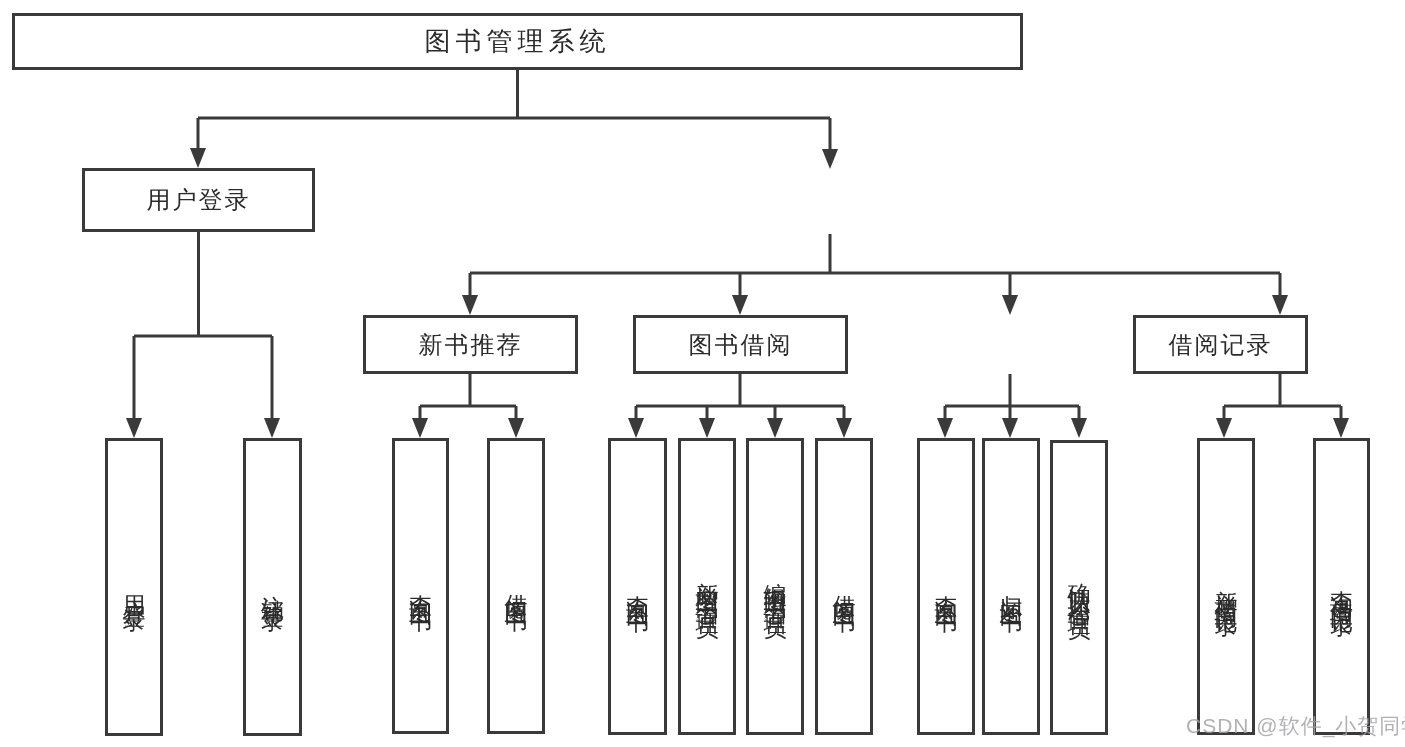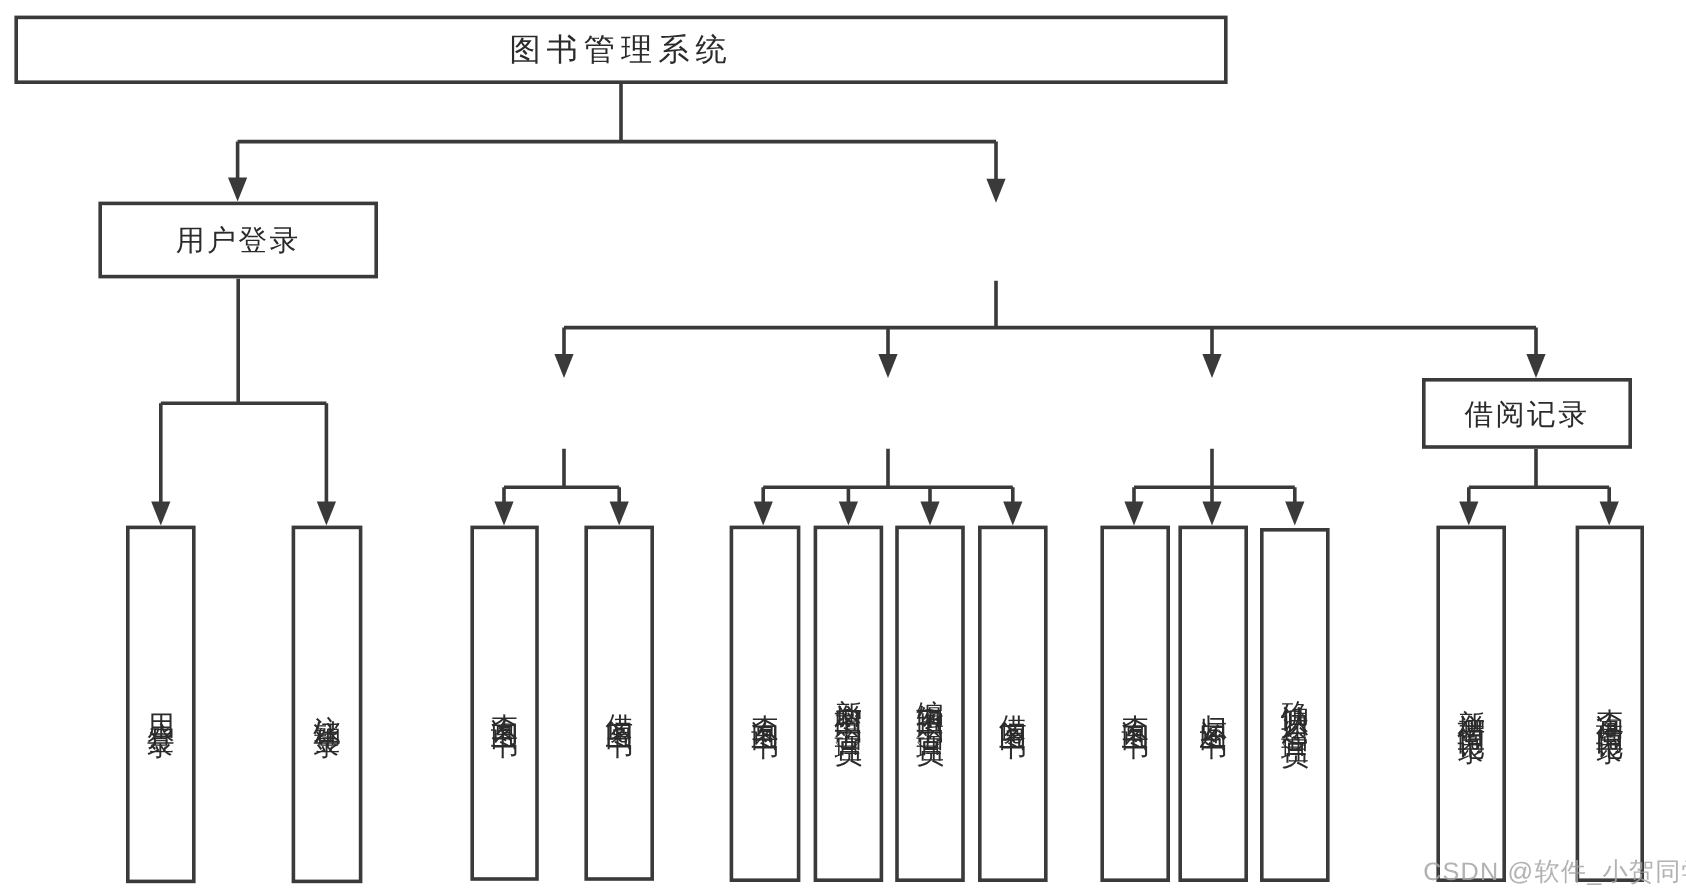--- a/index.html
+++ b/index.html
@@ -105,21 +105,27 @@
   </svg>
 
   <div class="node h-node root-node" style="left:12px; top:13px; width:1011px; height:57px;">
     <span class="label">图书管理系统</span>
   </div>
 
   <div class="node h-node" style="left:82px; top:168px; width:233px; height:64px;">
     <span class="label">用户登录</span>
   </div>
 
-  <div class="node h-node" style="left:1185px; top:315px; width:175px; height:59px;">
+  <div class="node h-node" style="left:363px; top:315px; width:215px; height:59px;">
+    <span class="label">新书推荐</span>
+  </div>
+  <div class="node h-node" style="left:633px; top:315px; width:215px; height:59px;">
+    <span class="label">图书借阅</span>
+  </div>
+  <div class="node h-node" style="left:1133px; top:315px; width:175px; height:59px;">
     <span class="label">借阅记录</span>
   </div>
 
   <div class="node v-node" style="left:105px; top:438px; width:58px; height:298px;">
     <span class="label">用户登录</span>
   </div>
   <div class="node v-node" style="left:243px; top:438px; width:59px; height:298px;">
     <span class="label">注销登录</span>
   </div>
 

